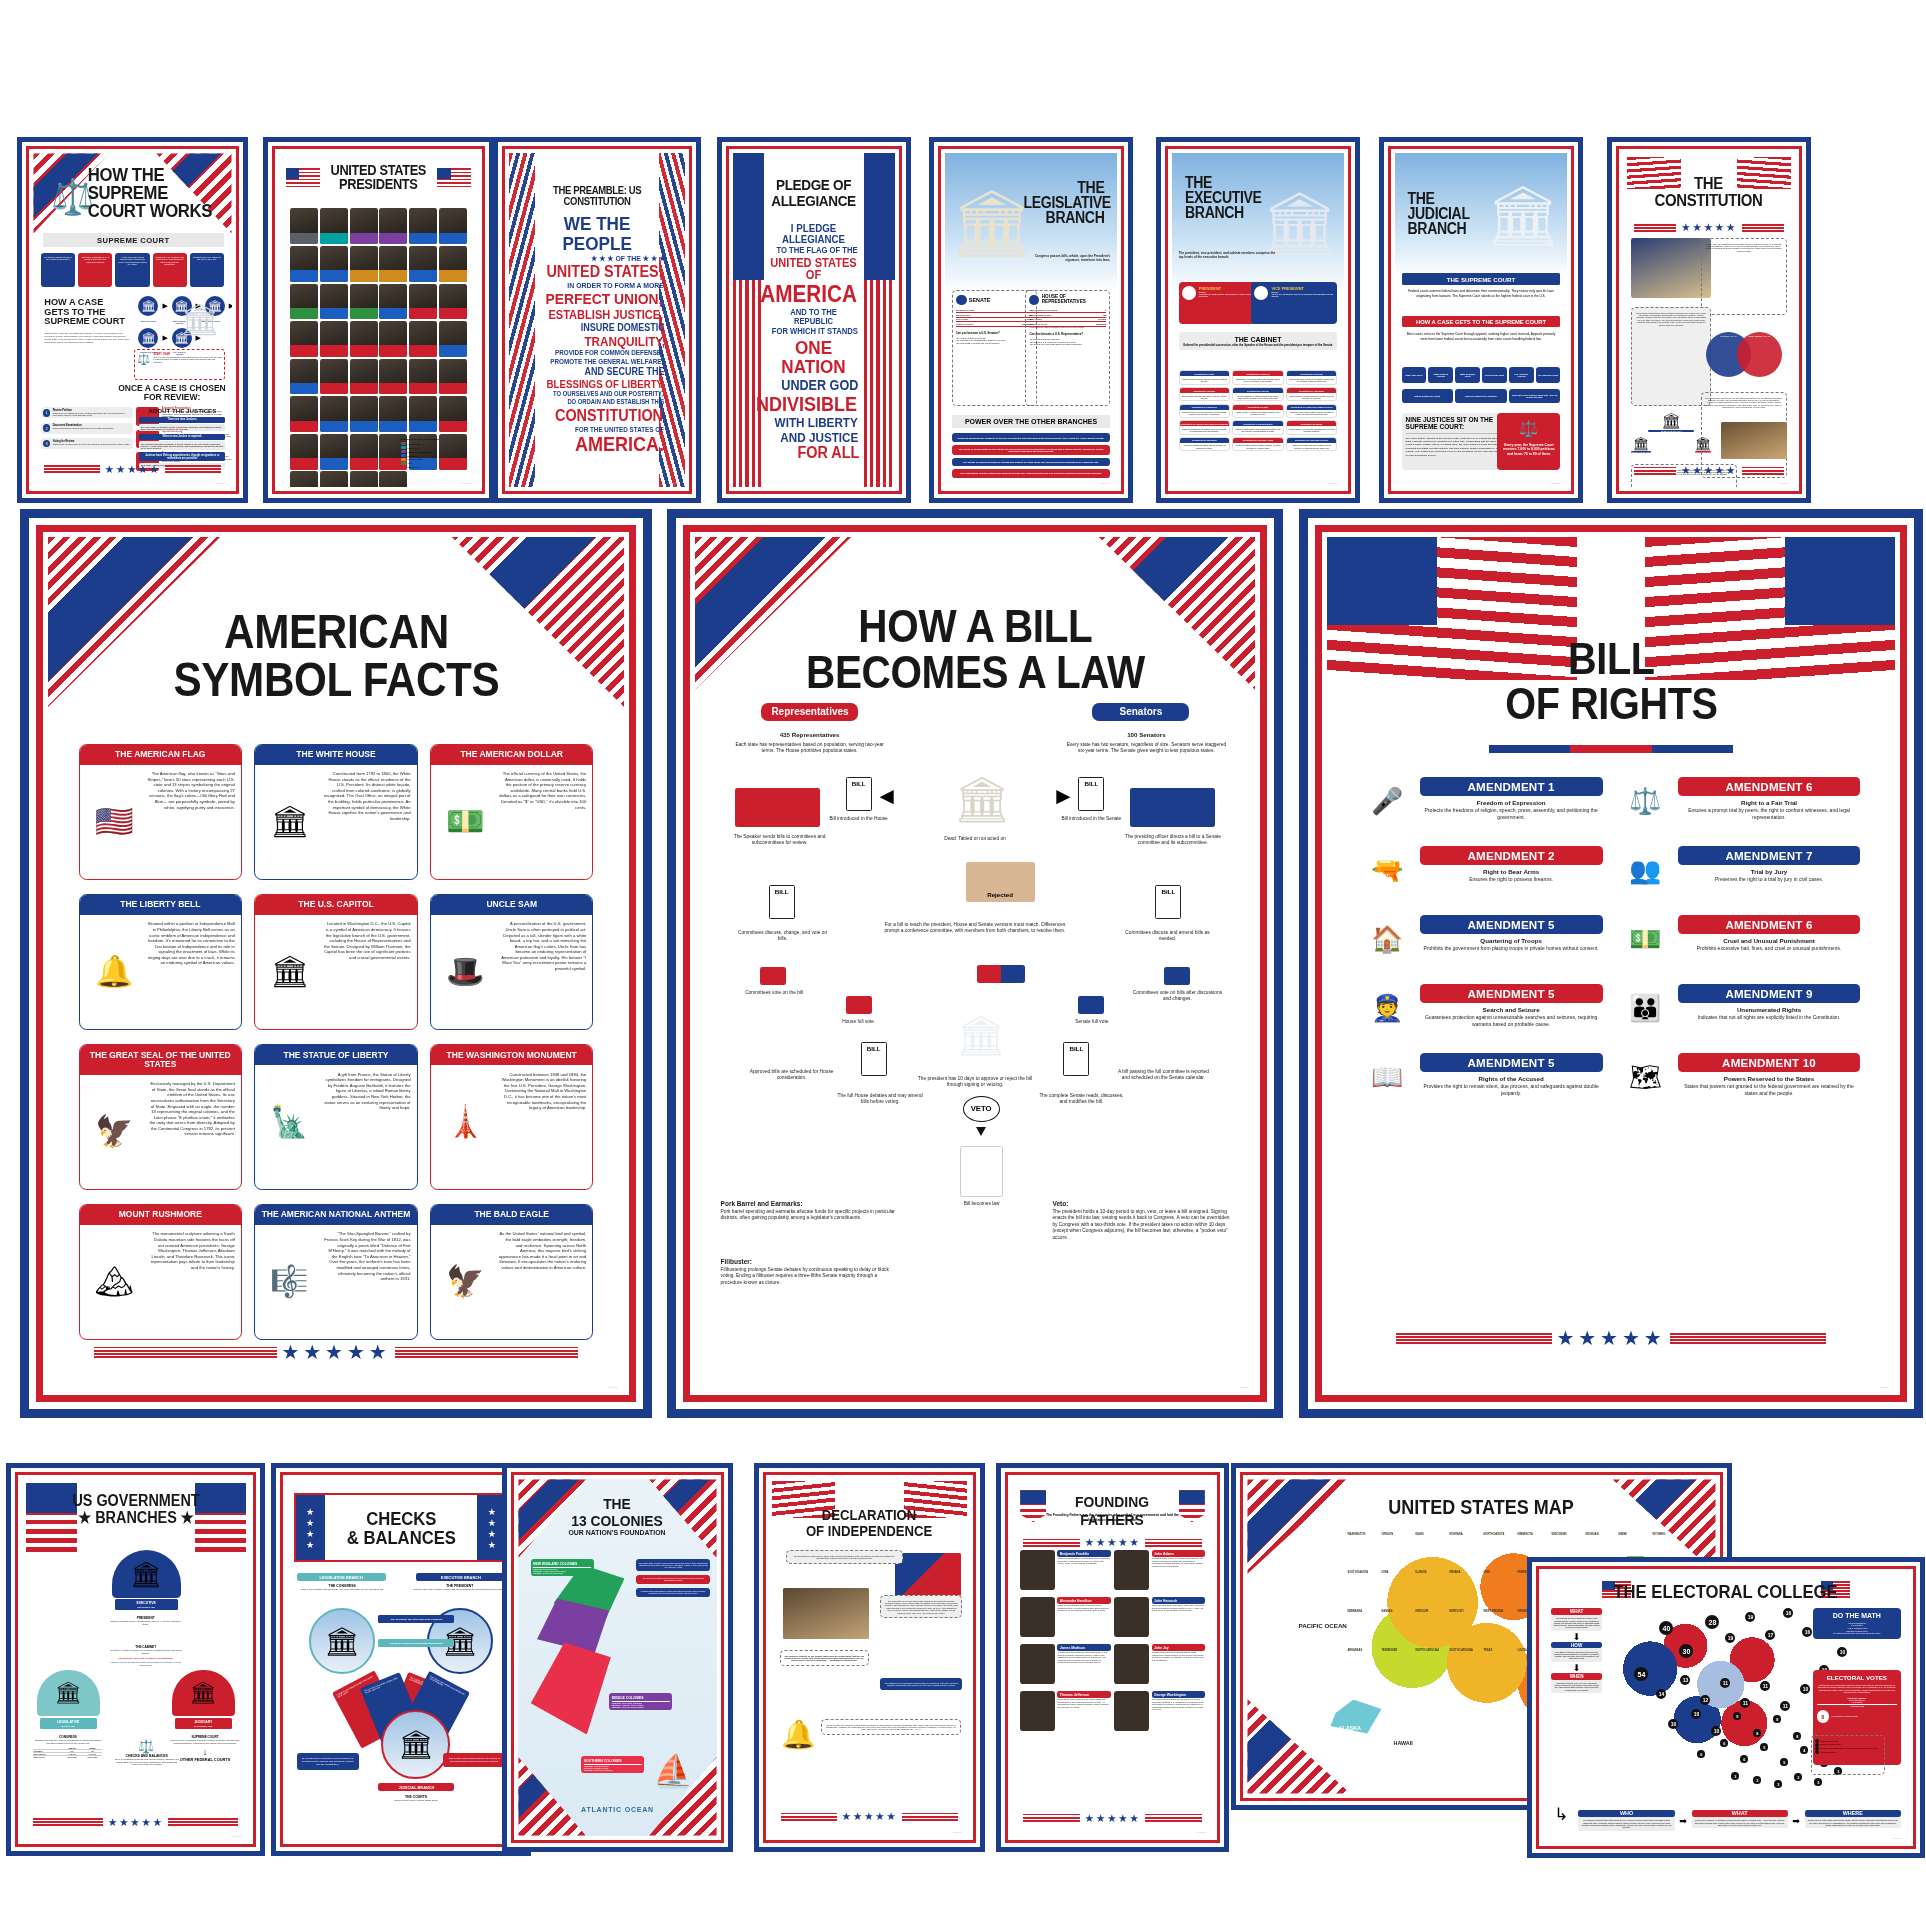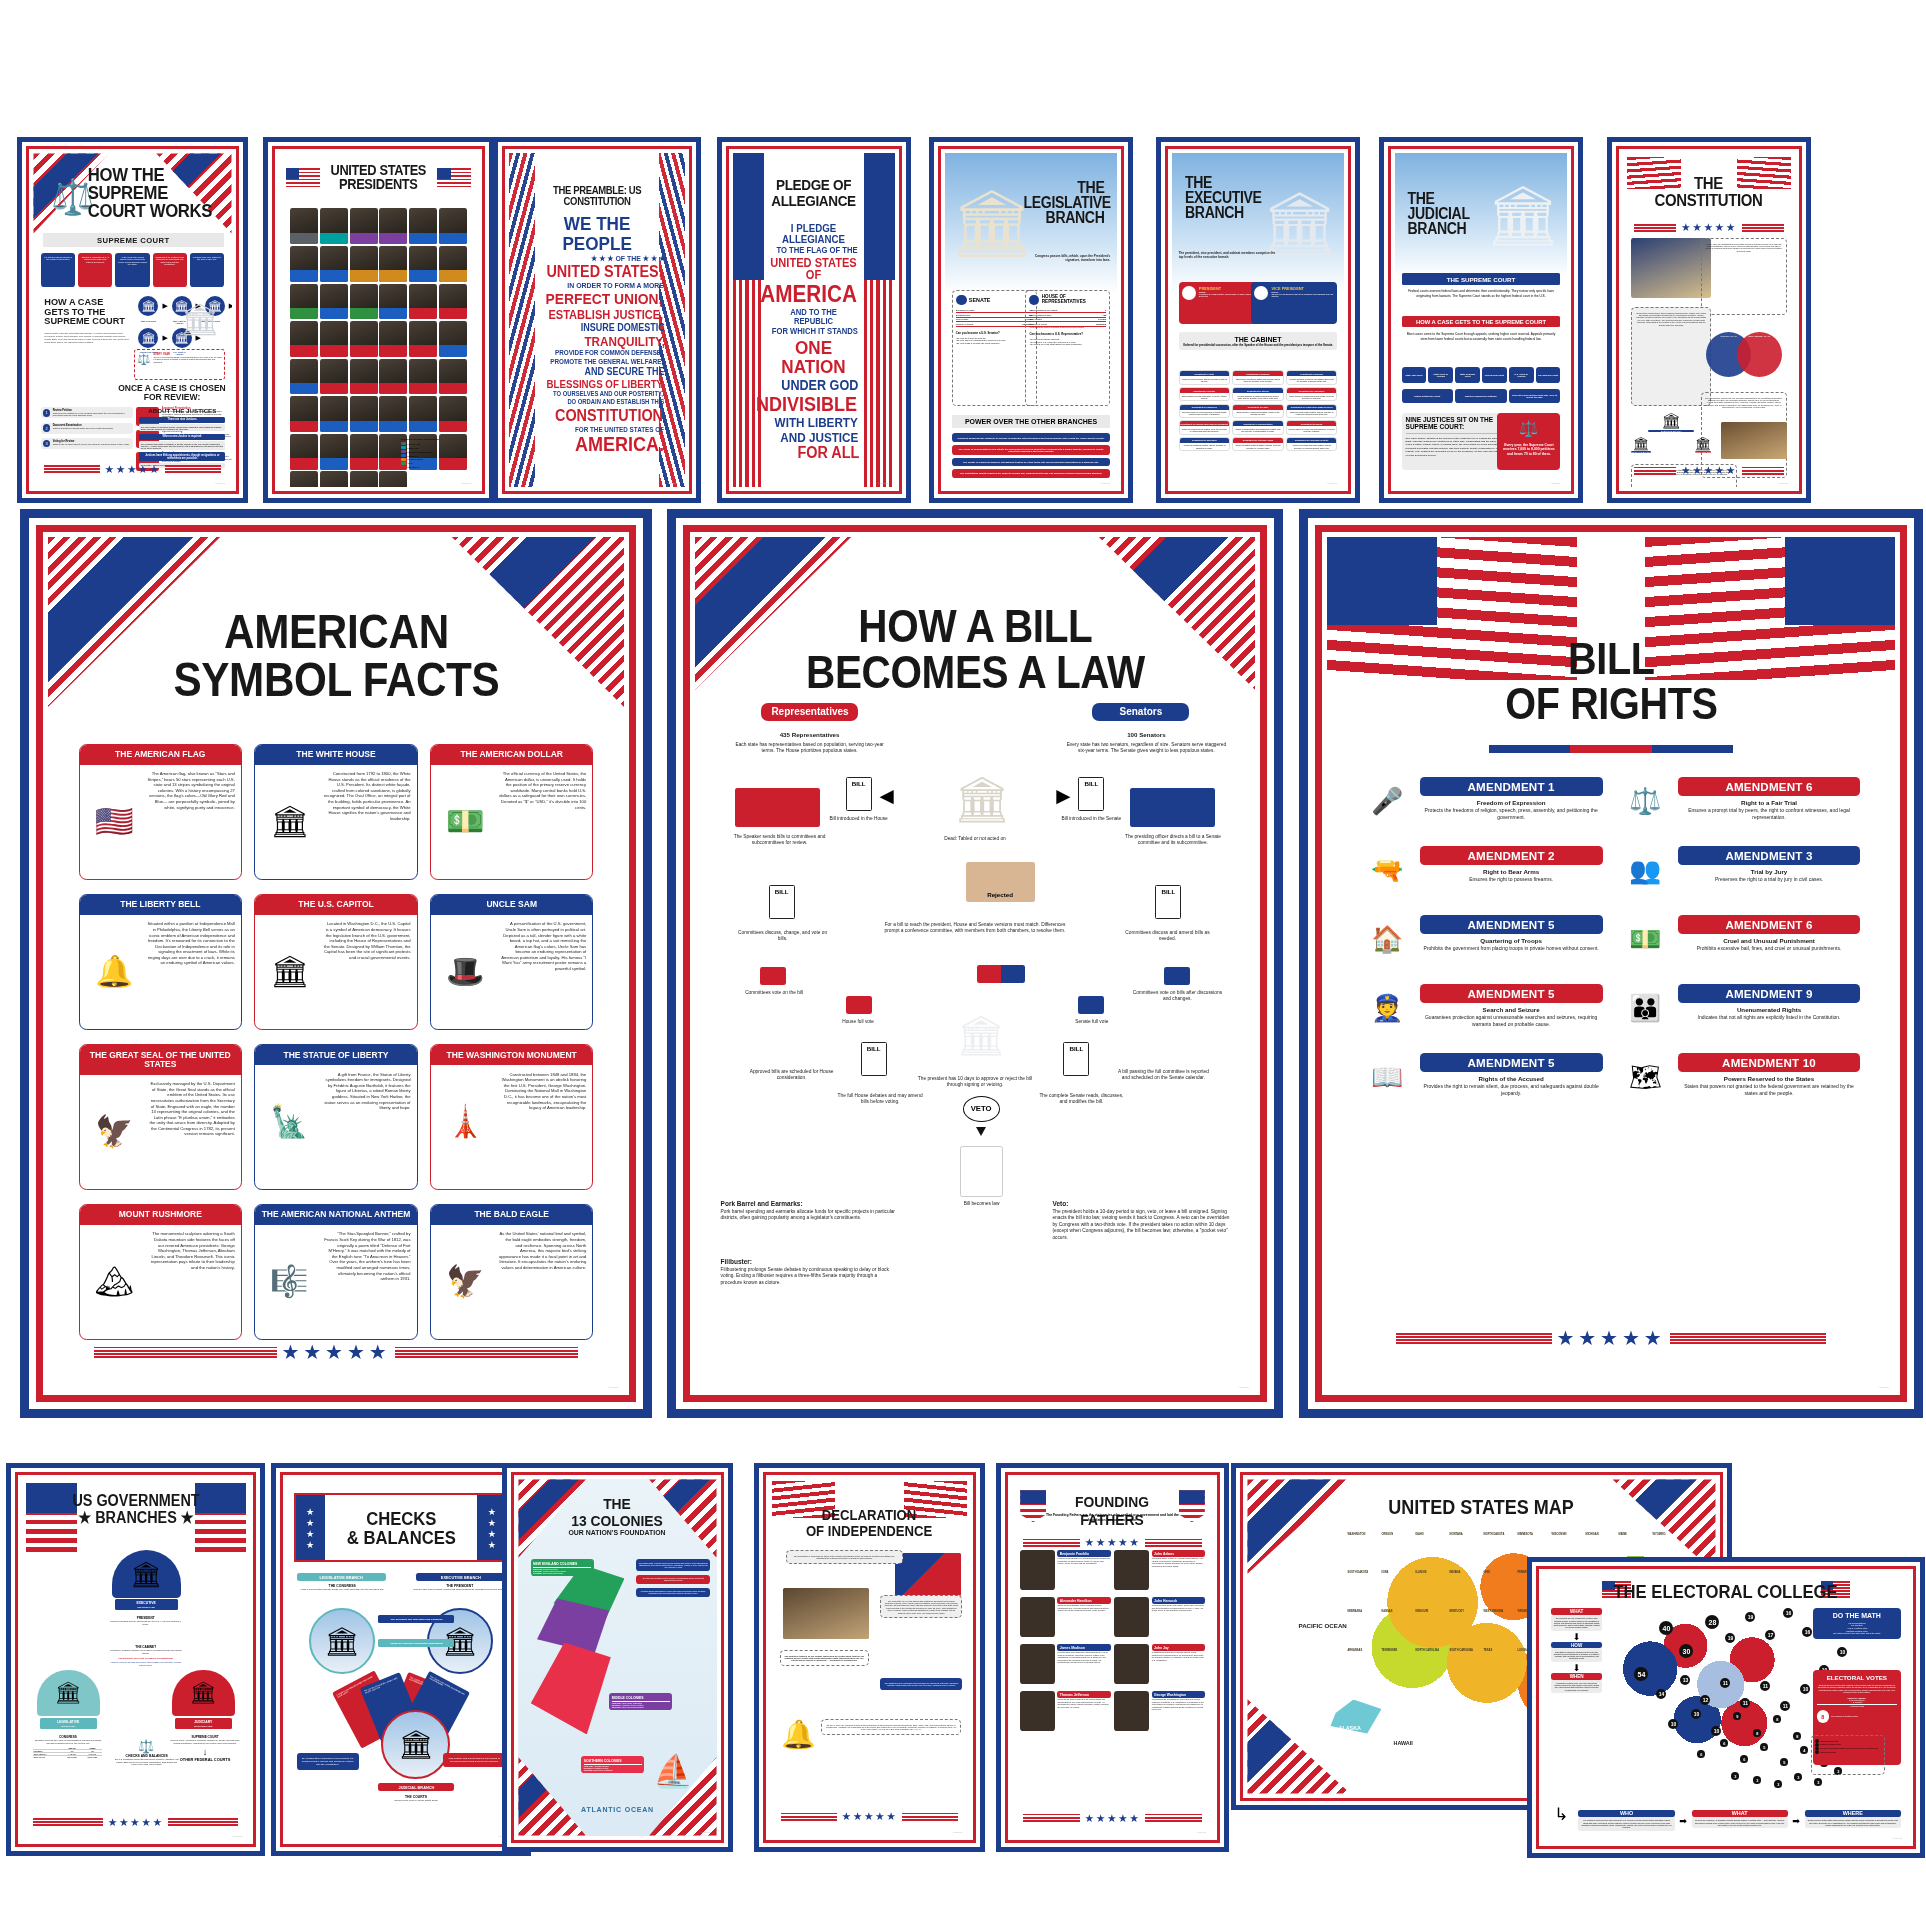--- a/index.html
+++ b/index.html
@@ -1137,21 +1137,21 @@
             <div class="ic">🔫</div>
             <div class="tx">
               <div class="hd" style="background:#cc1f2e">AMENDMENT 2</div>
               <div class="nm">Right to Bear Arms</div>
               <div class="ds">Ensures the right to possess firearms.</div>
             </div>
           </div>
           <div class="amend">
             <div class="ic">👥</div>
             <div class="tx">
-              <div class="hd" style="background:#1c3c8c">AMENDMENT 3</div>
+              <div class="hd" style="background:#1c3c8c">AMENDMENT 7</div>
               <div class="nm">Trial by Jury</div>
               <div class="ds">Preserves the right to a trial by jury in civil cases.</div>
             </div>
           </div>
           <div class="amend">
             <div class="ic">🏠</div>
             <div class="tx">
               <div class="hd" style="background:#1c3c8c">AMENDMENT 5</div>
               <div class="nm">Quartering of Troops</div>
               <div class="ds">Prohibits the government from placing troops in private homes without consent.</div>

